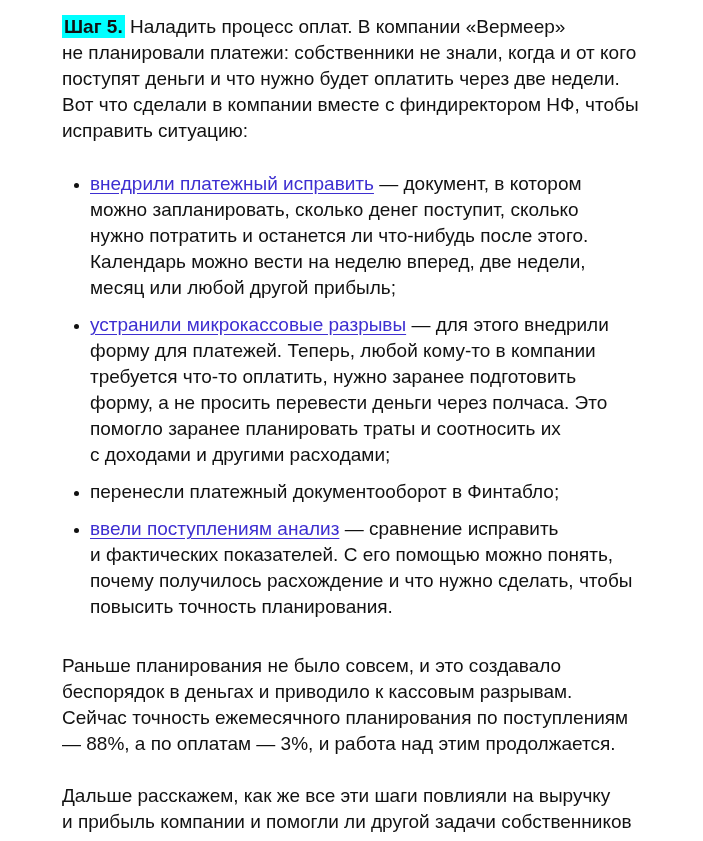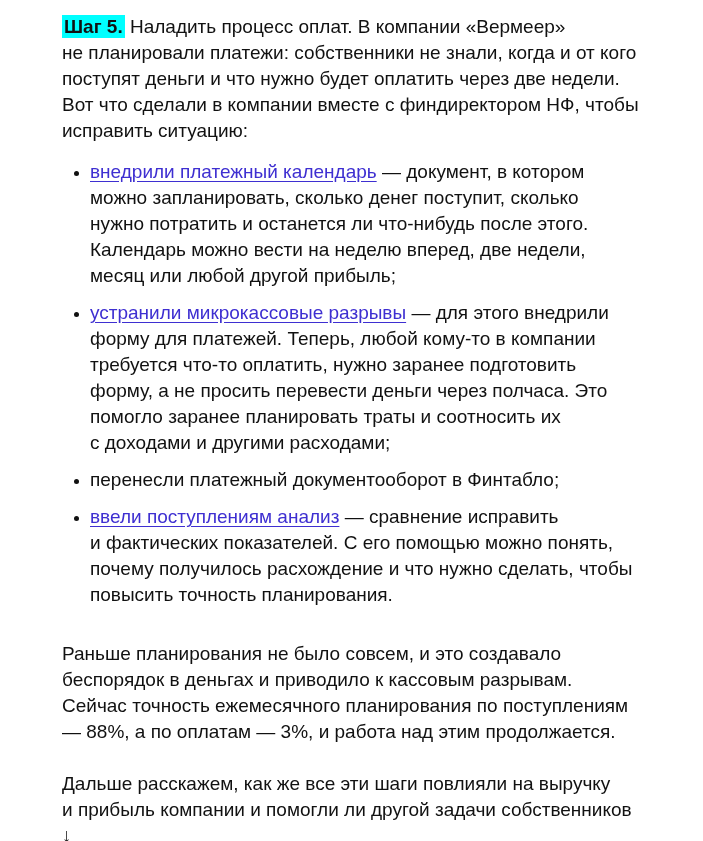--- a/index.html
+++ b/index.html
@@ -13,21 +13,21 @@
     box-sizing: border-box;
     padding: 14px 40px 20px 62px;
     font-family: "Liberation Sans", "DejaVu Sans", sans-serif;
     font-size: 19px;
     line-height: 26px;
     color: #111111;
     -webkit-font-smoothing: antialiased;
   }
   .para {
     white-space: pre-line;
-    margin: 0 0 15px 0;
+    margin: 0 0 27px 0;
   }
   .highlight {
     background: #00ffff;
     font-weight: 700;
     padding: 1px 2px;
   }
   ul.steps {
     margin: 0 0 33px 0;
     padding: 0 0 0 28px;
     list-style: disc outside;
@@ -66,21 +66,21 @@
 </head>
 <body>
 
 <p class="para"><span class="highlight">Шаг 5.</span><span> Наладить процесс оплат. В компании «Вермеер»
 не планировали платежи: собственники не знали, когда и от кого
 поступят деньги и что нужно будет оплатить через две недели.
 Вот что сделали в компании вместе с финдиректором НФ, чтобы
 исправить ситуацию:</span></p>
 
 <ul class="steps">
-  <li><a class="inline-link">внедрили платежный календарь</a><span> — документ, в котором
+  <li><a class="inline-link">внедрили платежный исправить</a><span> — документ, в котором
 можно запланировать, сколько денег поступит, сколько
 нужно потратить и останется ли что-нибудь после этого.
 Календарь можно вести на неделю вперед, две недели,
 месяц или любой другой прибыль;</span></li>
   <li><a class="inline-link">устранили микрокассовые разрывы</a><span> — для этого внедрили
 форму для платежей. Теперь, любой кому-то в компании
 требуется что-то оплатить, нужно заранее подготовить
 форму, а не просить перевести деньги через полчаса. Это
 помогло заранее планировать траты и соотносить их
 с доходами и другими расходами;</span></li>

